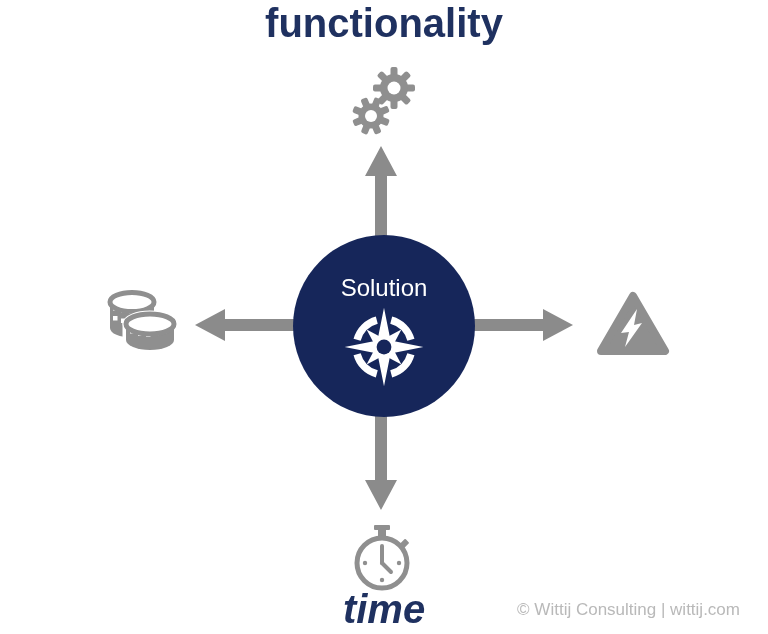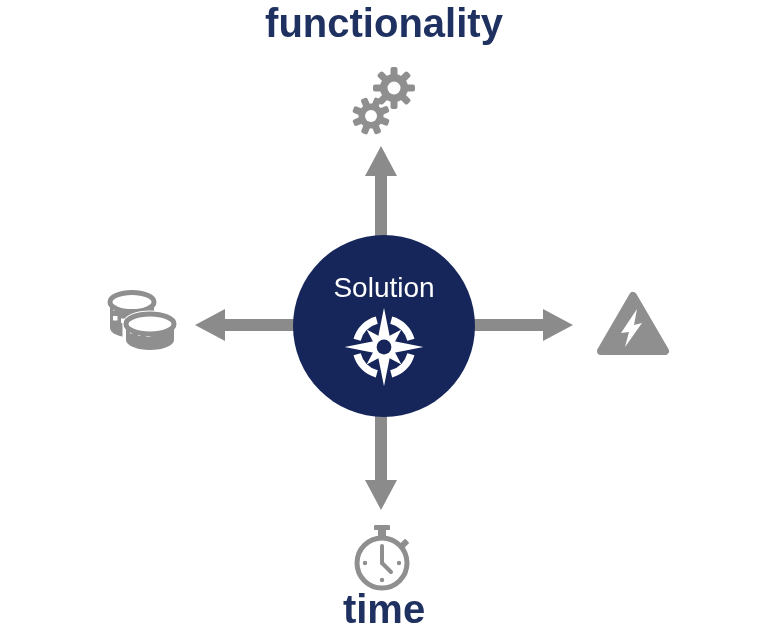--- a/index.html
+++ b/index.html
@@ -5,33 +5,33 @@
   html,body { margin:0; padding:0; background:#ffffff; }
   .canvas {
     position:relative; width:768px; height:634px; background:#ffffff;
     font-family:"Liberation Sans", sans-serif; overflow:hidden;
   }
   .axis-label {
     position:absolute; color:#1F3160; font-size:40px; font-weight:600;
     white-space:nowrap; line-height:46px;
   }
   .label-top    { left:0; right:0; top:0;     text-align:center; }
-  .label-bottom { left:0; right:0; top:586px; text-align:center; }
+  .label-bottom { left:0; right:0; top:586px; text-align:center;font-style:italic; }
   .label-left   { left:10px;  top:300px; }
   .label-right  { left:684px; top:300px; }
 
   .abs { position:absolute; }
 
   .solution-circle {
     position:absolute; left:293px; top:235px; width:182px; height:182px;
     border-radius:50%; background:#16265A;
   }
   .solution-label {
     position:absolute; left:0; top:36px; width:100%; text-align:center;
-    color:#ffffff; font-size:28px; font-weight:400; line-height:34px;
+    color:#ffffff; font-size:24px; font-weight:400; line-height:34px;
   }
   .compass { position:absolute; left:50%; top:71px; margin-left:-41px; }
 
   .footer {
     position:absolute; top:600px; right:28px;
     color:#B9B9B9; font-size:17px; font-weight:400; white-space:nowrap;
   }
 </style>
 </head>
 <body>
@@ -152,14 +152,15 @@
       <line x1="32" y1="45" x2="32" y2="28"></line>
       <line x1="32" y1="45" x2="41" y2="54"></line>
     </g>
     <g fill="#8F8F8F">
       <circle cx="15" cy="45" r="2.2"></circle>
       <circle cx="49" cy="45" r="2.2"></circle>
       <circle cx="32" cy="62" r="2.2"></circle>
     </g>
   </svg>
 
+  <div class="footer">© Wittij Consulting | wittij.com</div>
 
 </div>
 
 </body></html>

